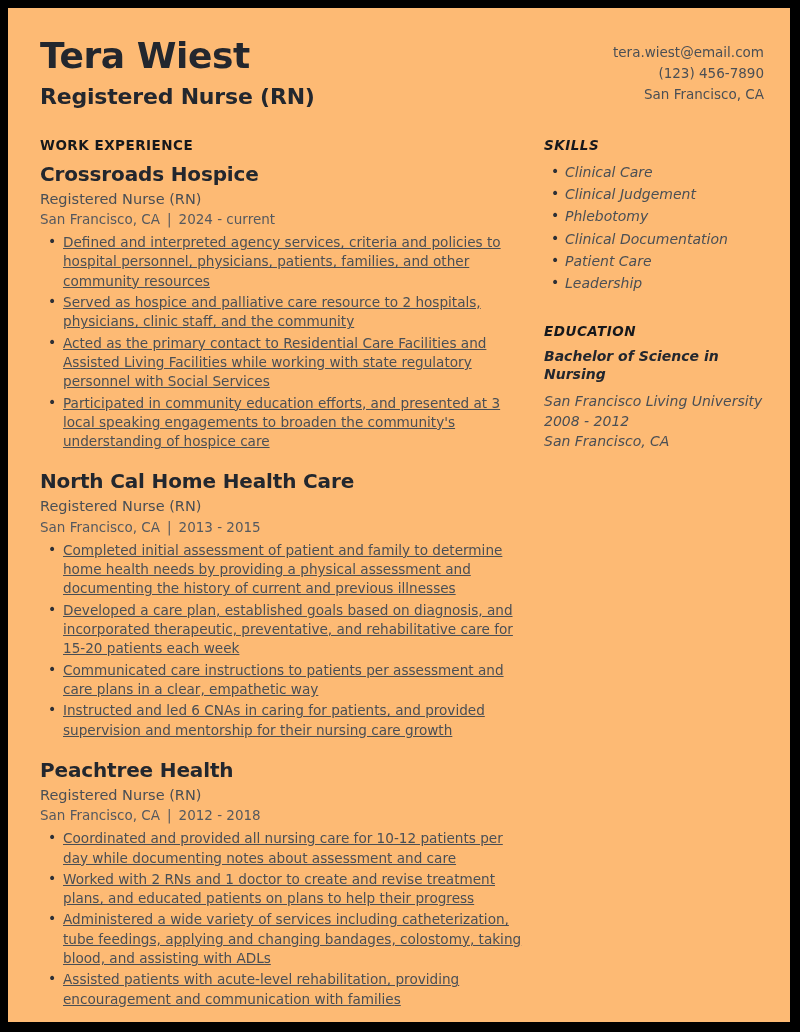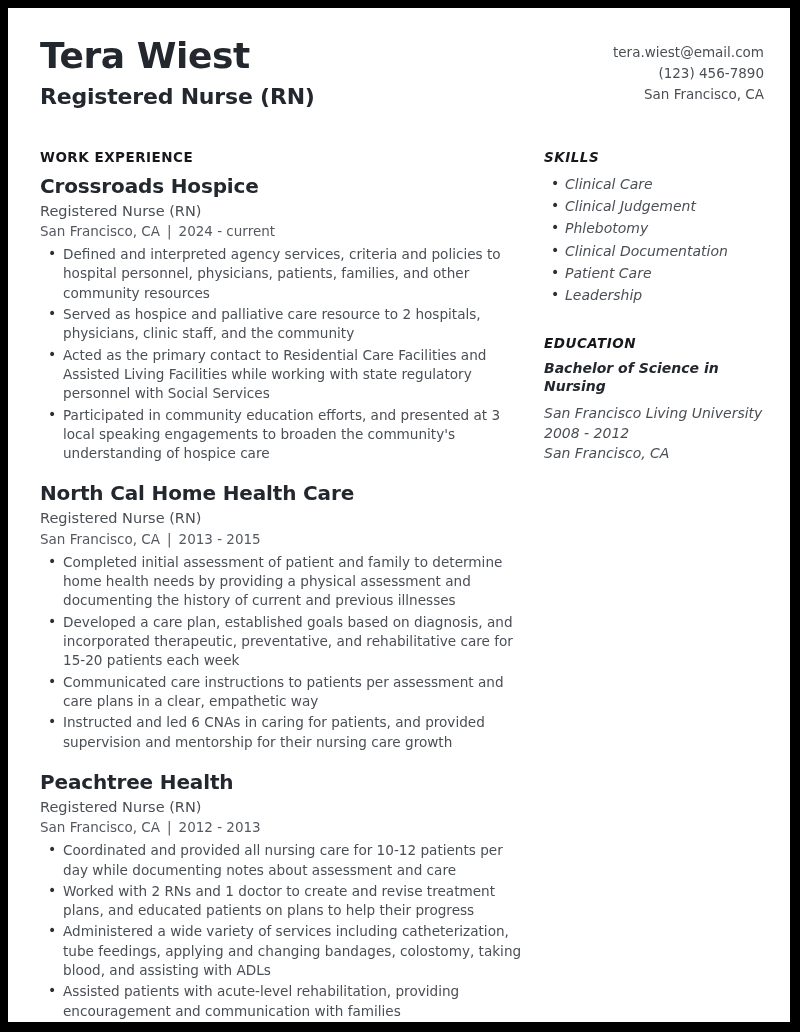--- a/index.html
+++ b/index.html
@@ -18,21 +18,21 @@
     box-sizing: border-box;
     width: 800px;
     height: 1032px;
     background: #000000;
     padding: 8px 10px 10px 8px;
   }
   .page {
     box-sizing: border-box;
     width: 782px;
     height: 1014px;
-    background: #ffffff;
+    background: #fdba74;
     padding: 28px 26px 20px 32px;
     position: relative;
   }
 
   .header {
     display: flex;
     align-items: flex-start;
     justify-content: space-between;
   }
   .header-left { flex: 0 0 auto; }
@@ -83,21 +83,21 @@
     flex: 0 0 226px;
     box-sizing: border-box;
   }
 
   .section-heading {
     font-size: 13.5px;
     font-weight: bold;
     color: #16181c;
     letter-spacing: 0.5px;
     text-transform: uppercase;
-    margin: 12px 0 9px 0;
+    margin: 0 0 9px 0;
   }
   .side-section { margin-bottom: 30px; font-style: italic; }
   .side-section:last-child { margin-bottom: 0; }
 
   .entry { margin-bottom: 18px; }
   .entry:last-child { margin-bottom: 0; }
   .entry-org {
     font-size: 20px;
     font-weight: bold;
     color: #23272e;
@@ -127,20 +127,21 @@
     margin: 4px 0 0 0;
     padding: 0;
   }
   ul.bullets li {
     position: relative;
     padding-left: 23px;
     font-size: 13.6px;
     color: #4a4f55;
     line-height: 1.42;
     margin-bottom: 2px;
+    text-decoration: underline;
   }
   ul.bullets li::before {
     content: "\2022";
     position: absolute;
     left: 8px;
     top: -1px;
     font-size: 14px;
     color: #2d3036;
   }
 
@@ -222,21 +223,21 @@
             <li>Completed initial assessment of patient and family to determine home health needs by providing a physical assessment and documenting the history of current and previous illnesses</li>
             <li>Developed a care plan, established goals based on diagnosis, and incorporated therapeutic, preventative, and rehabilitative care for 15-20 patients each week</li>
             <li>Communicated care instructions to patients per assessment and care plans in a clear, empathetic way</li>
             <li>Instructed and led 6 CNAs in caring for patients, and provided supervision and mentorship for their nursing care growth</li>
           </ul>
         </div>
 
         <div class="entry">
           <div class="entry-org">Peachtree Health</div>
           <div class="entry-role">Registered Nurse (RN)</div>
-          <div class="entry-meta"><span>San Francisco, CA</span><span class="sep">|</span><span>2012 - 2013</span></div>
+          <div class="entry-meta"><span>San Francisco, CA</span><span class="sep">|</span><span>2012 - 2018</span></div>
           <ul class="bullets">
             <li>Coordinated and provided all nursing care for 10-12 patients per day while documenting notes about assessment and care</li>
             <li>Worked with 2 RNs and 1 doctor to create and revise treatment plans, and educated patients on plans to help their progress</li>
             <li>Administered a wide variety of services including catheterization, tube feedings, applying and changing bandages, colostomy, taking blood, and assisting with ADLs</li>
             <li>Assisted patients with acute-level rehabilitation, providing encouragement and communication with families</li>
           </ul>
         </div>
       </div>
 
       <div class="col-side">

